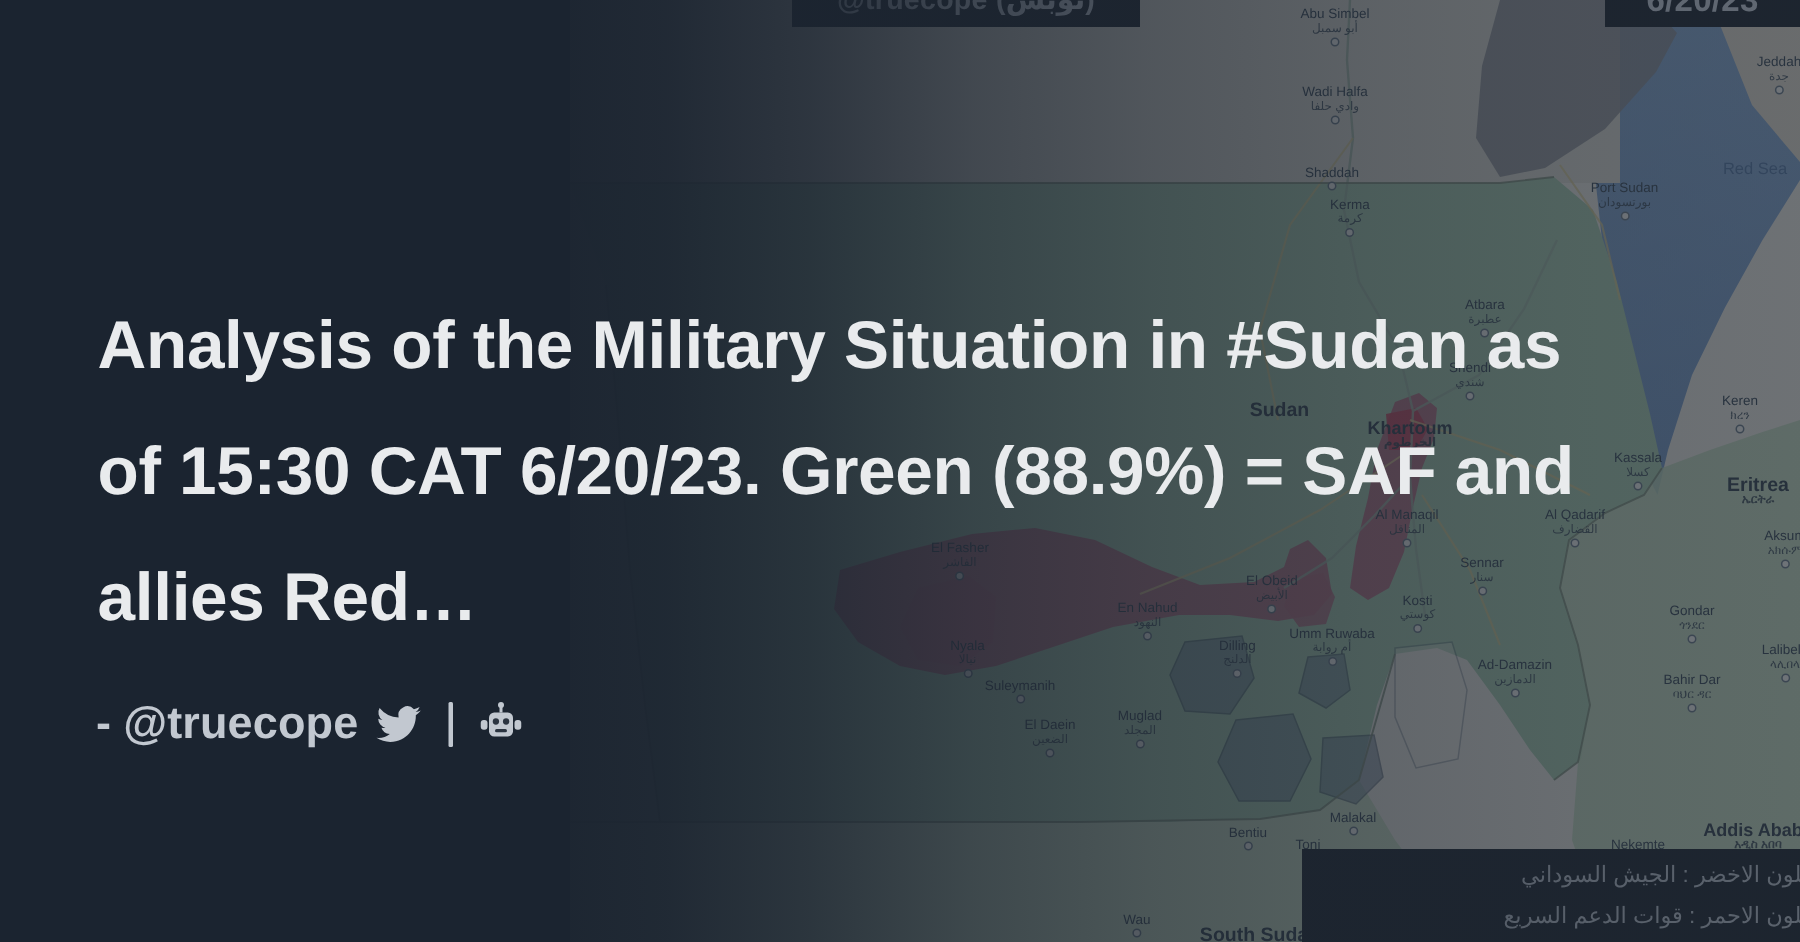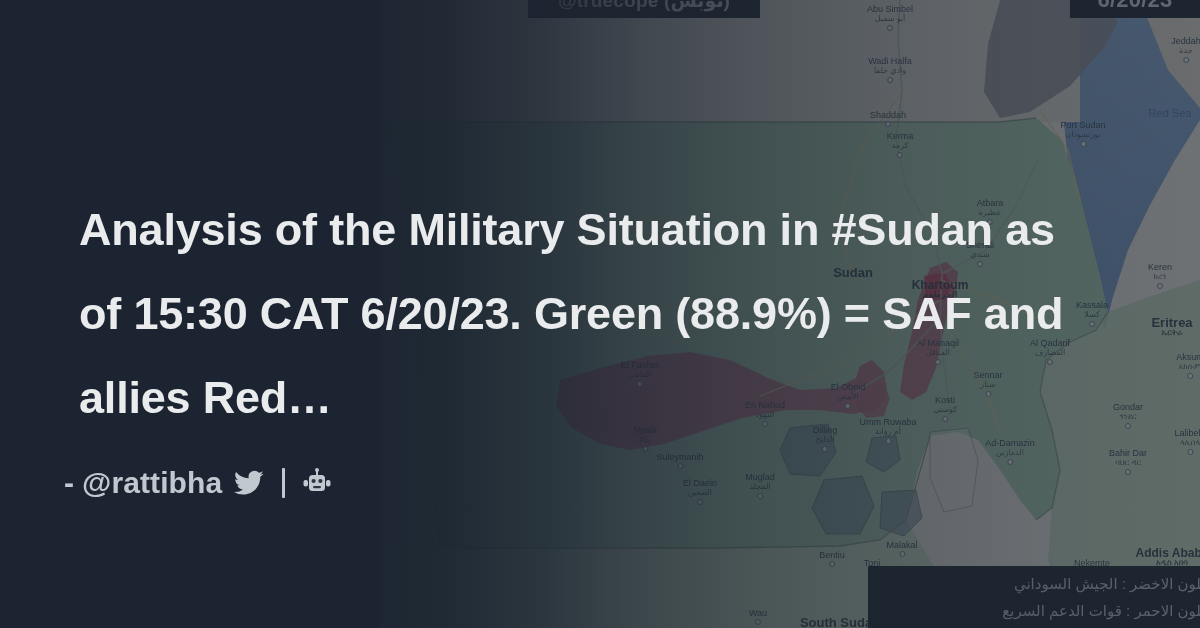--- a/index.html
+++ b/index.html
@@ -105,21 +105,21 @@
   #content {
     position: absolute;
     inset: 0;
     padding: 0 64px;
     box-sizing: border-box;
     display: flex;
     flex-direction: column;
     justify-content: center;
   }
   #headline {
-    margin: 15px;
+    margin: 1px;
     color: #e9ebed;
     font-size: 45px;
     font-weight: 700;
     line-height: 84px;
     letter-spacing: -0.2px;
     max-width: 1010px;
   }
   #attribution {
     position: absolute;
     left: 64px;
@@ -292,21 +292,21 @@
 
   <div id="scrim"></div>
 
   <div id="content">
     <h1 id="headline">Analysis of the Military Situation in #Sudan as of 15:30 CAT 6/20/23. Green (88.9%) = SAF and allies Red…</h1>
   </div>
 
   <div id="attribution">
     <span class="dash">-</span>
 
-    <span>@rattibha</span>
+    <span>@truecope</span>
 
     <span>
       <svg class="svg-ico" width="34" height="30" viewBox="0 0 24 24" fill="#c2c8d0" aria-hidden="true">
         <path d="M23.64 4.57a9.6 9.6 0 0 1-2.75.75 4.8 4.8 0 0 0 2.1-2.65
                  9.6 9.6 0 0 1-3.04 1.16 4.79 4.79 0 0 0-8.16 4.37
                  A13.59 13.59 0 0 1 1.64 3.16a4.79 4.79 0 0 0 1.48 6.39
                  4.75 4.75 0 0 1-2.17-.6v.06a4.79 4.79 0 0 0 3.84 4.69
                  4.8 4.8 0 0 1-2.16.08 4.79 4.79 0 0 0 4.47 3.33
                  A9.61 9.61 0 0 1 0 19.13a13.56 13.56 0 0 0 7.34 2.15
                  c8.81 0 13.63-7.3 13.63-13.63l-.02-.62a9.72 9.72 0 0 0 2.69-2.46z"></path>

